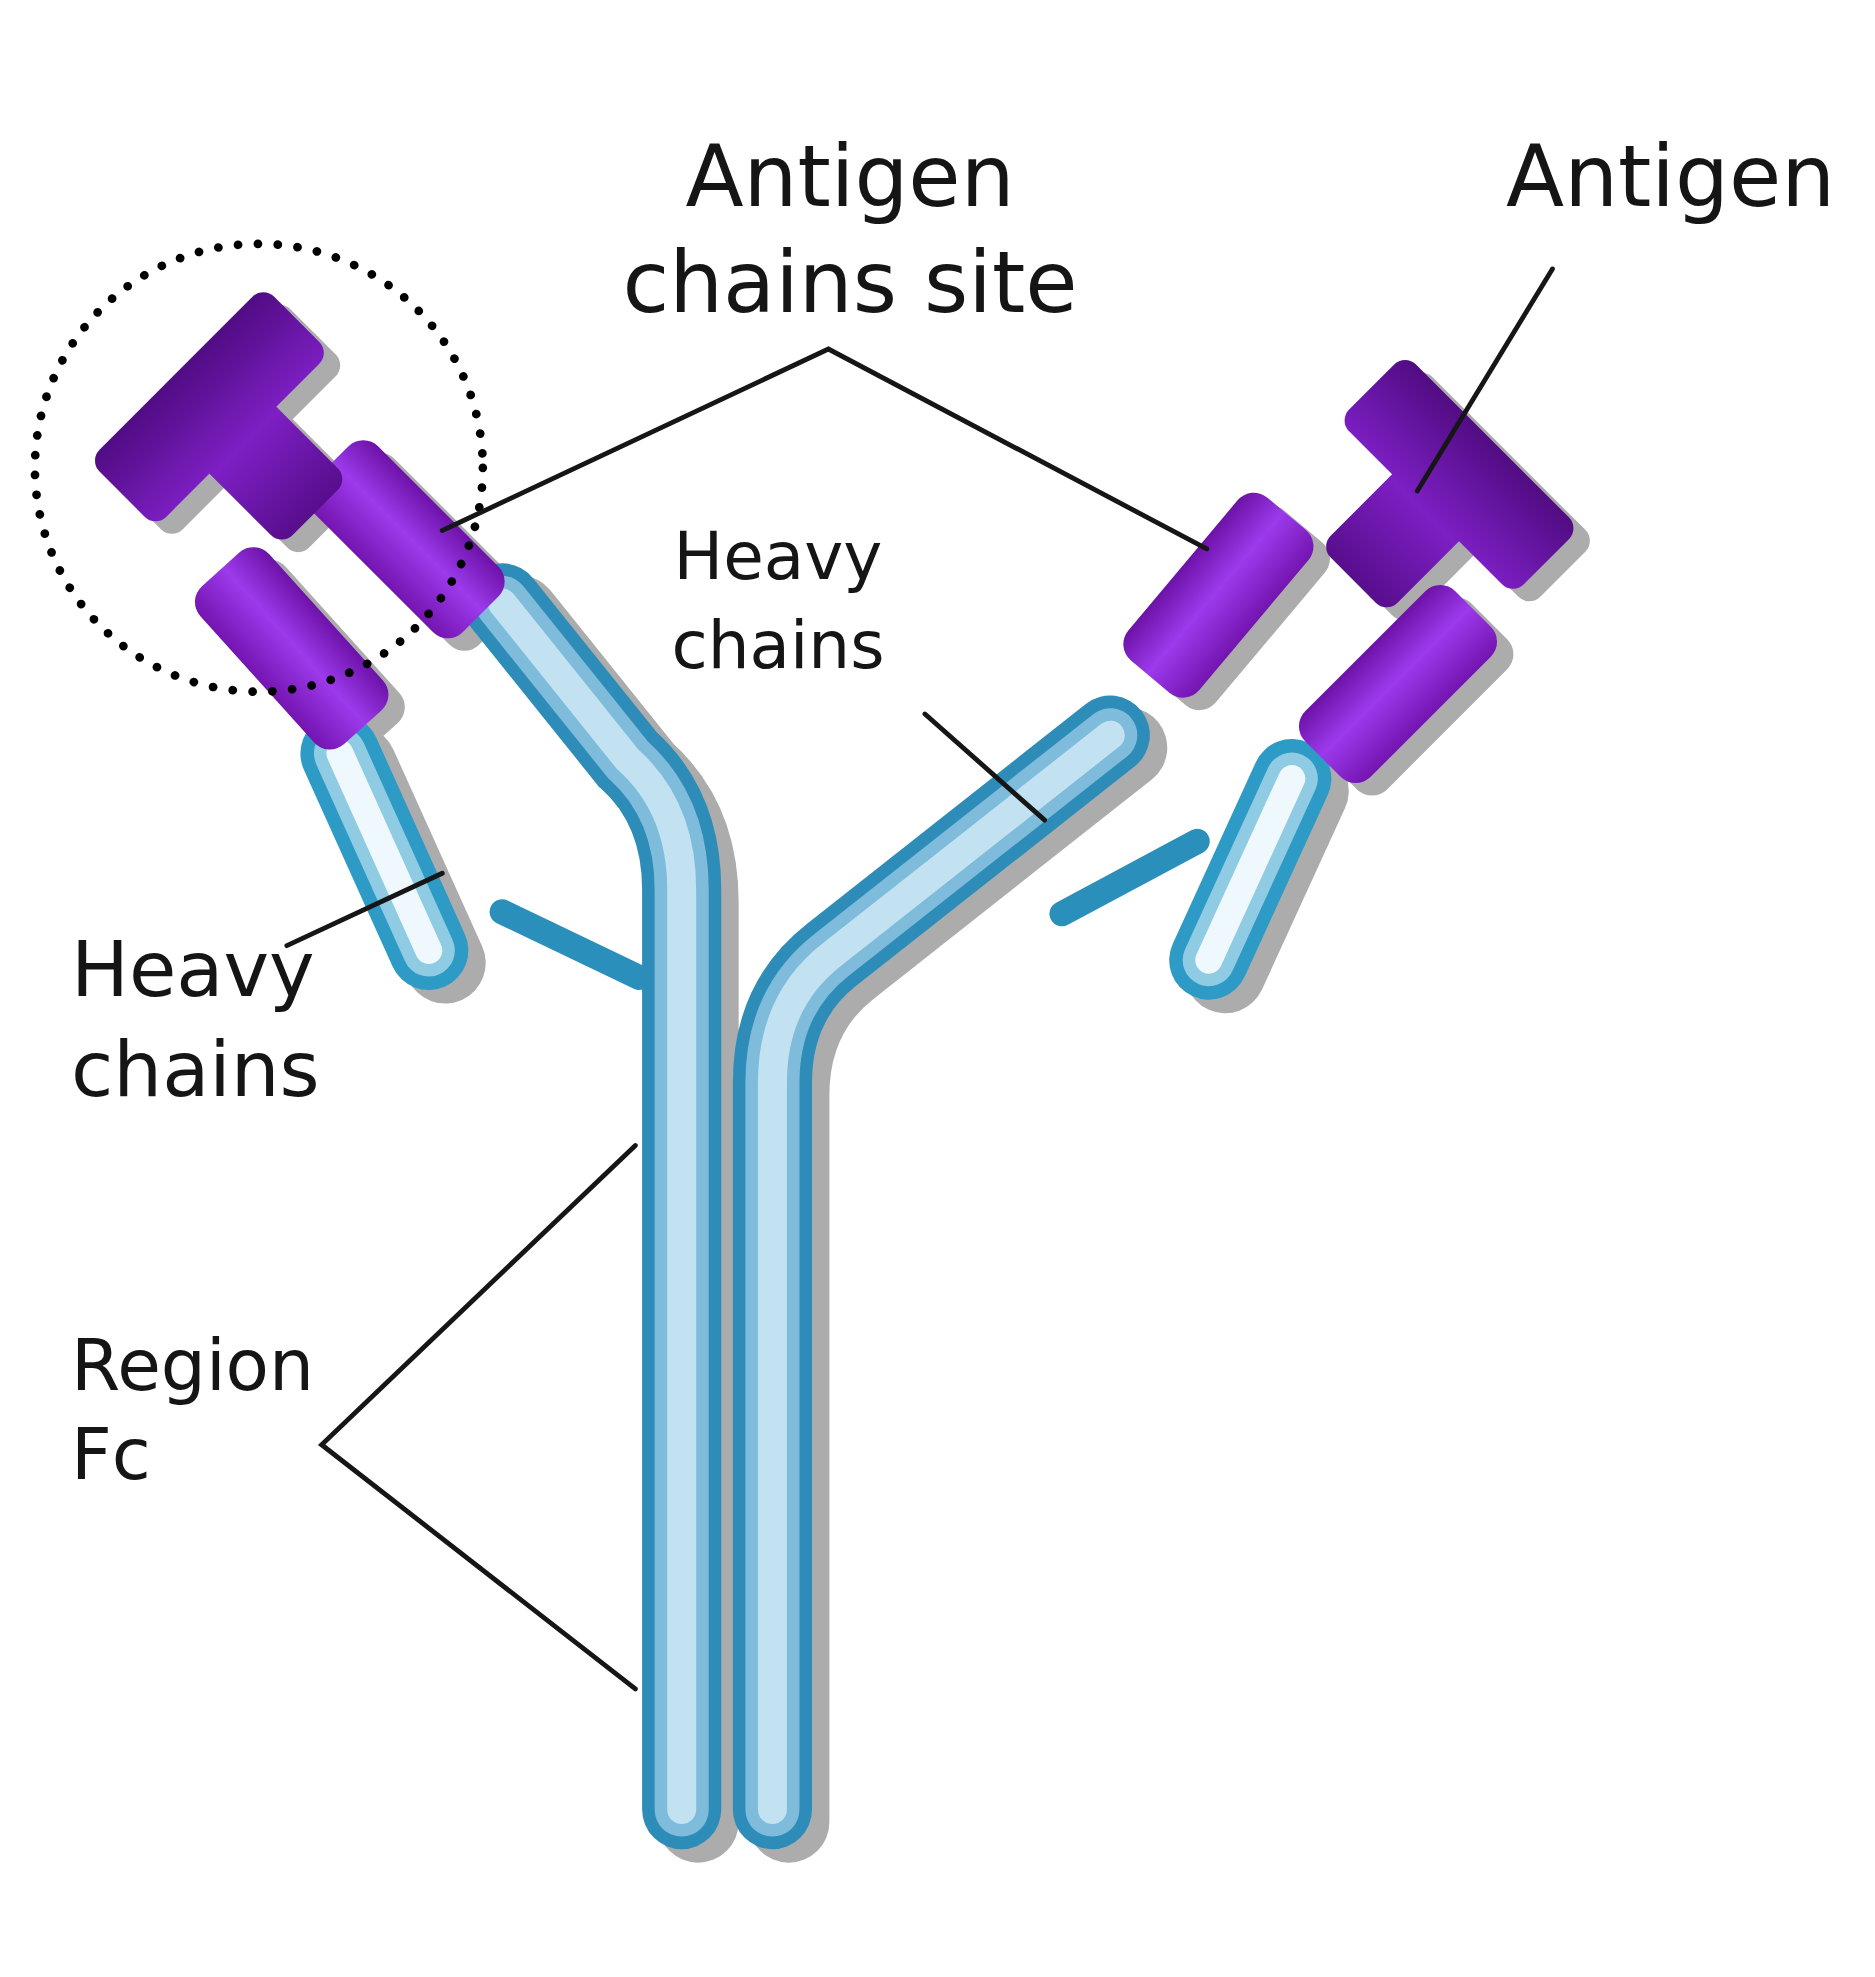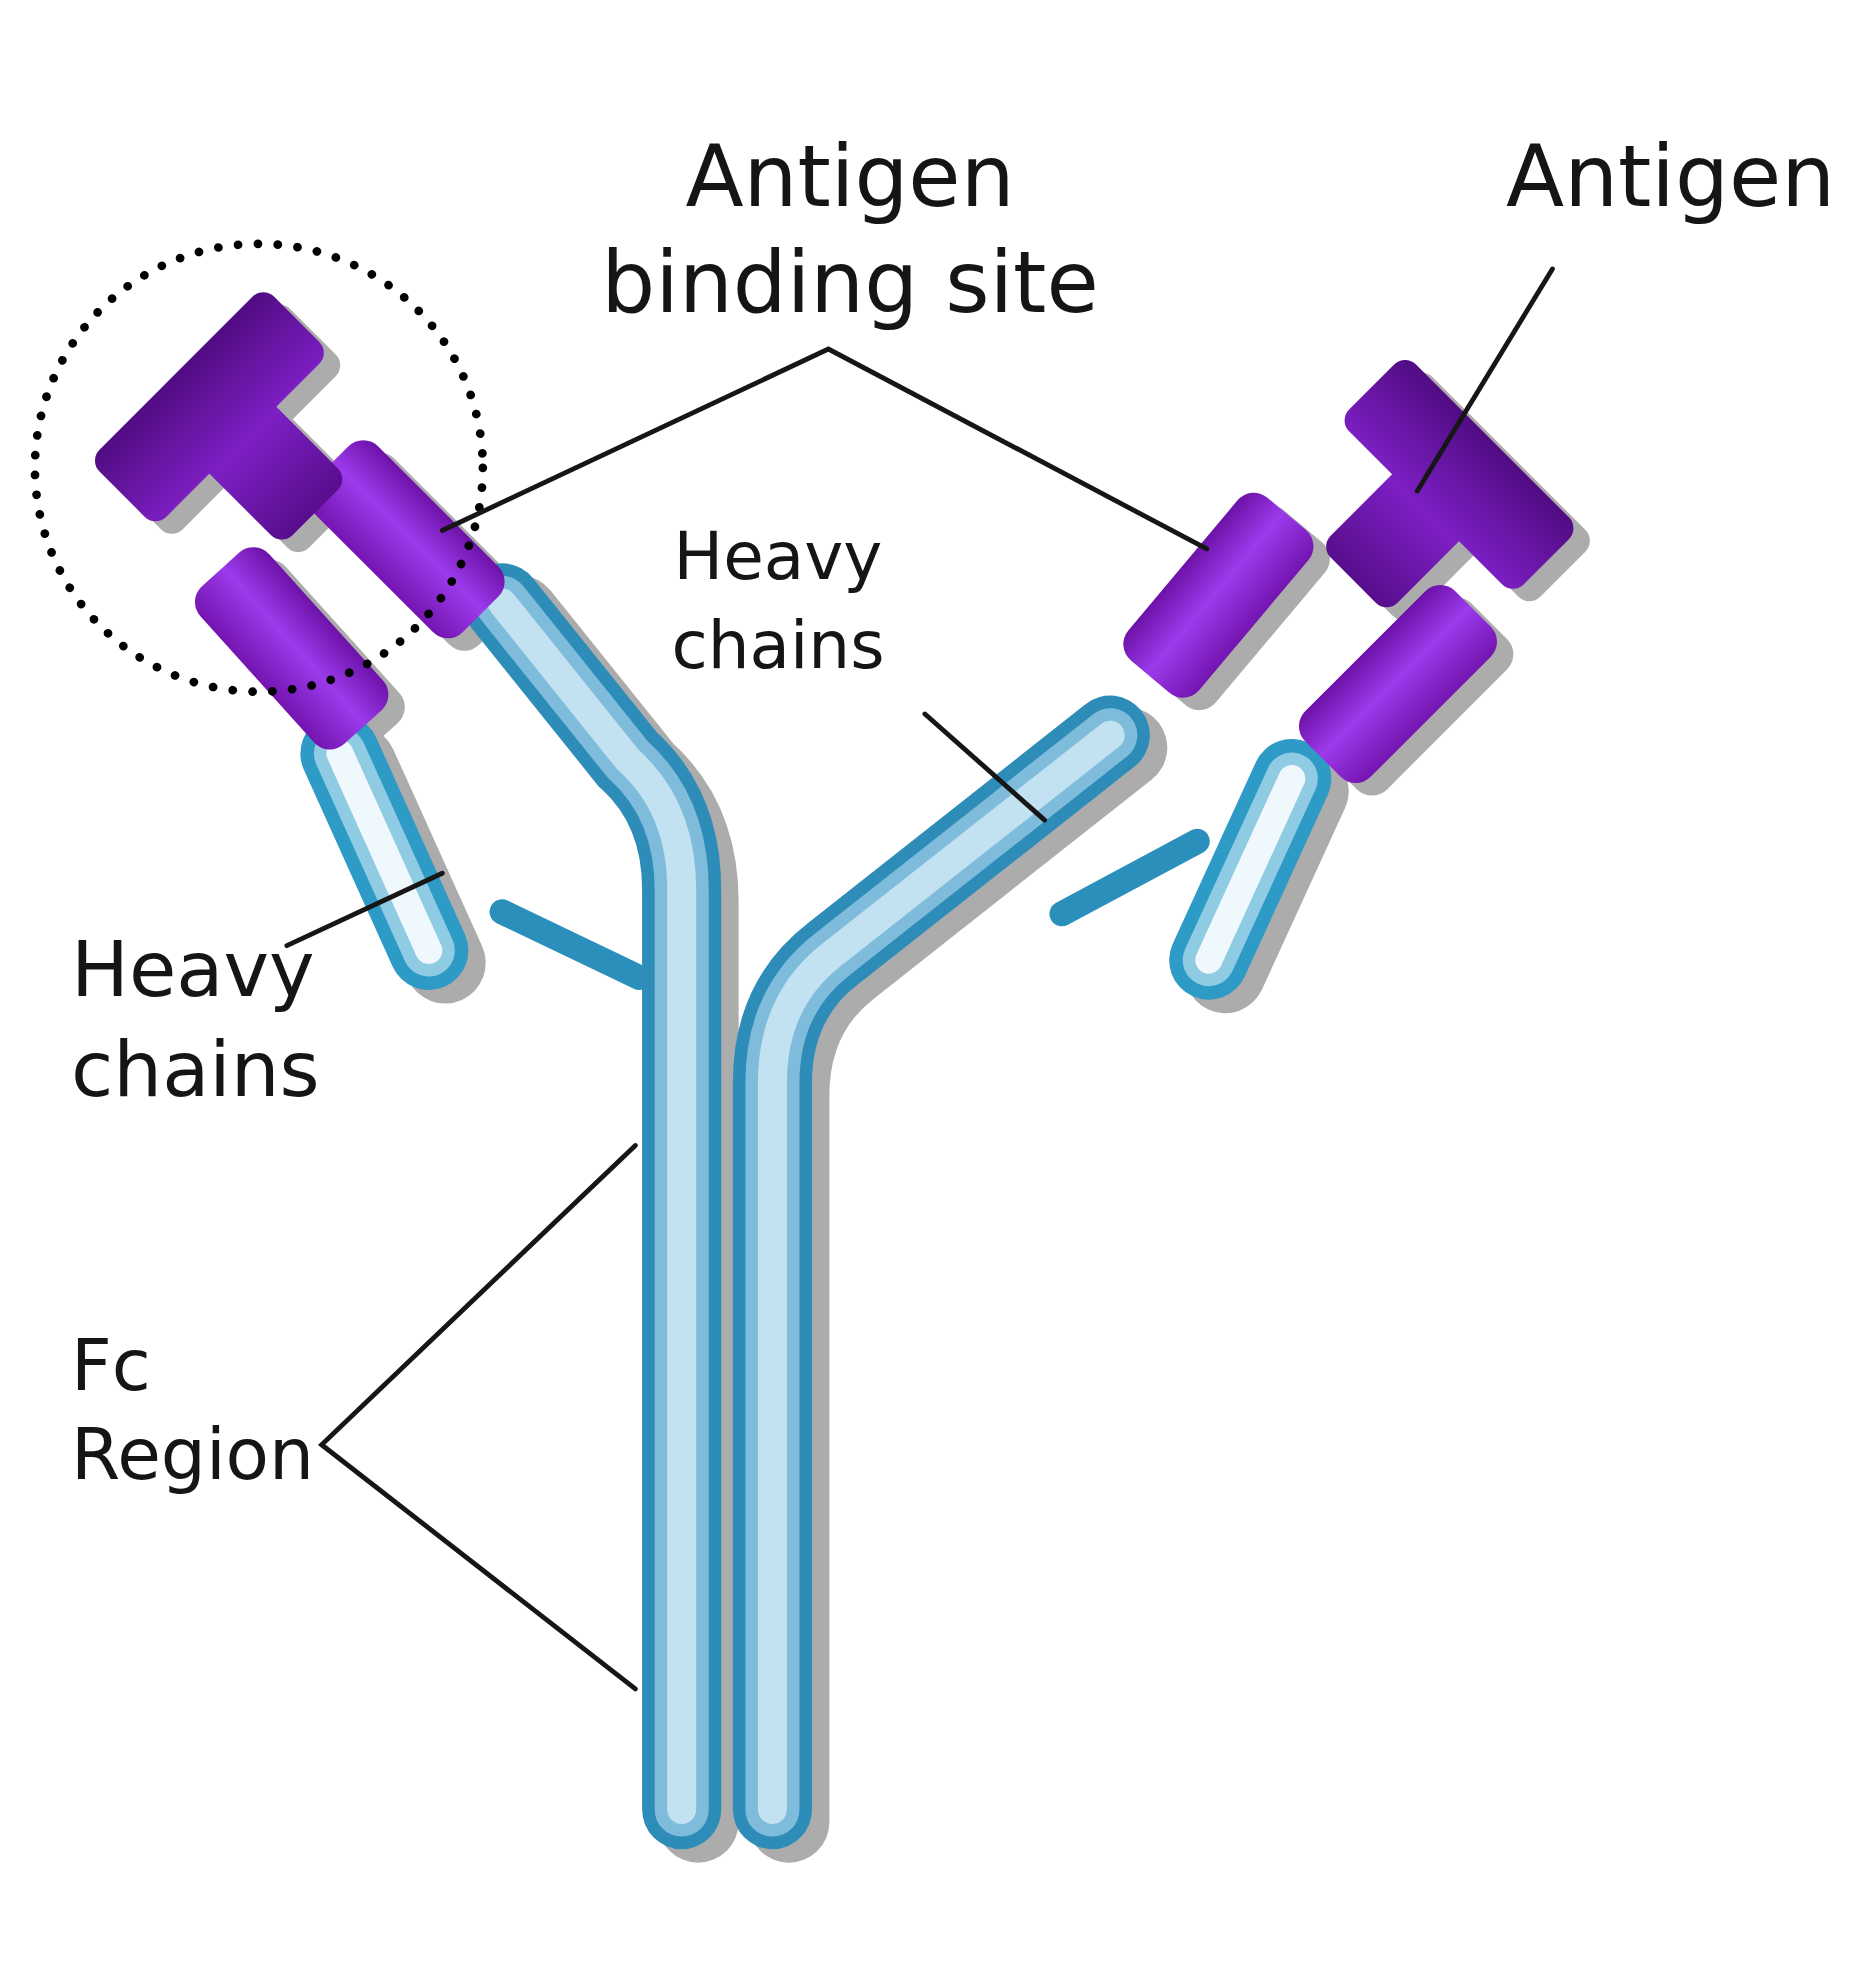--- a/index.html
+++ b/index.html
@@ -117,36 +117,36 @@
       <path d="M 458 533 L 858 345 L 1250 552"></path>
       <path d="M 1608 262 L 1468 492"></path>
       <path d="M 958 723 L 1082 833"></path>
       <path d="M 297 963 L 458 888"></path>
       <path d="M 658 1170 L 333 1480 L 658 1733"></path>
     </g>
   </svg>
 
   <div class="label" id="lbl-binding">
     <span class="ln">Antigen</span>
-    <span class="ln">binding site</span>
+    <span class="ln">chains site</span>
   </div>
 
   <div class="label" id="lbl-antigen">
     <span class="ln">Antigen</span>
   </div>
 
   <div class="label" id="lbl-heavy">
     <span class="ln">Heavy</span>
     <span class="ln">chains</span>
   </div>
 
   <div class="label" id="lbl-light">
     <span class="ln">Heavy</span>
     <span class="ln">chains</span>
   </div>
 
   <div class="label" id="lbl-fc">
+    <span class="ln">Region</span>
     <span class="ln">Fc</span>
-    <span class="ln">Region</span>
   </div>
 
 </div>
 
 
 </body></html>

